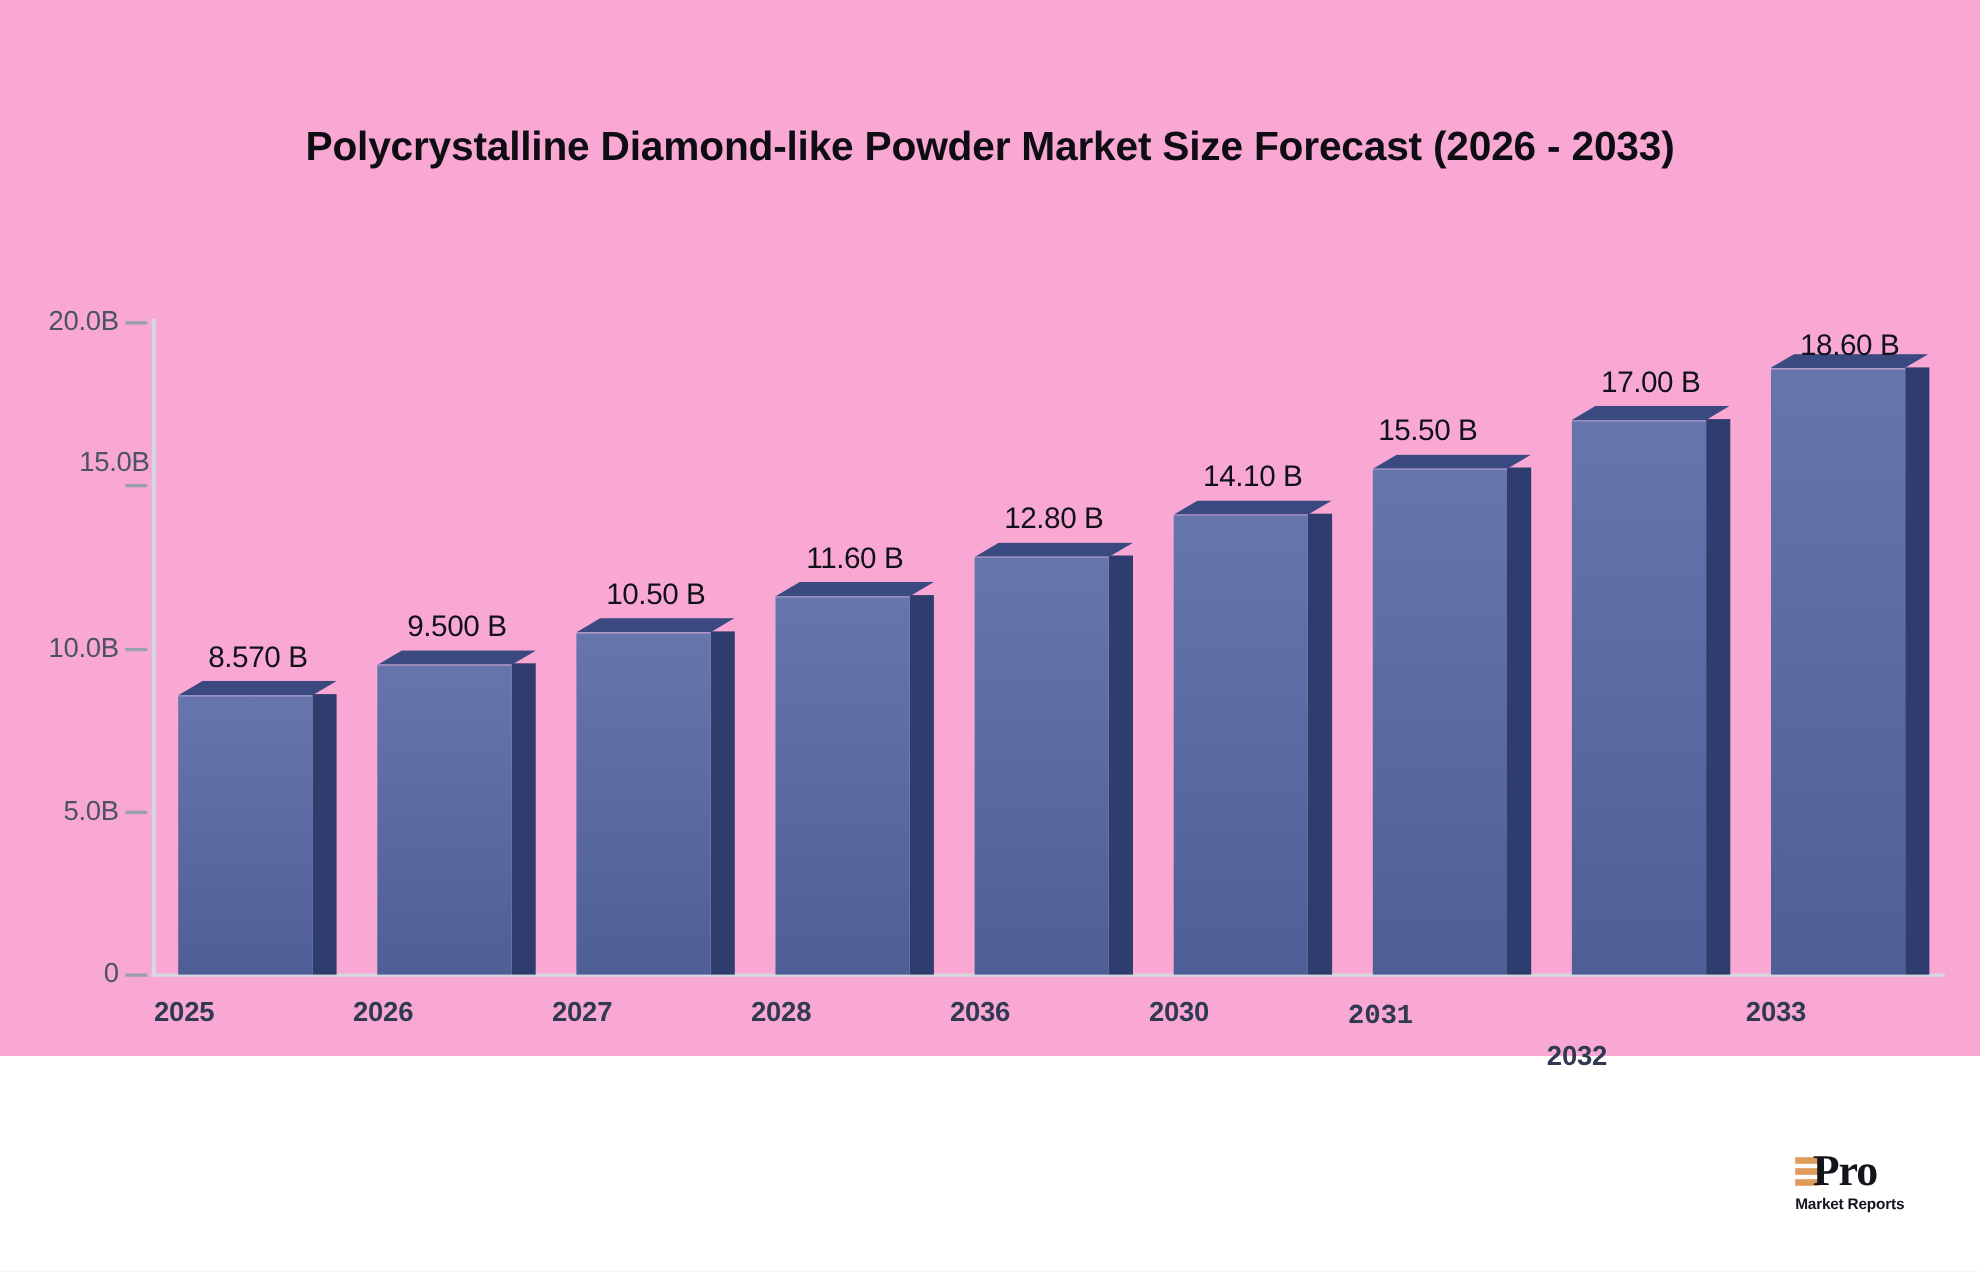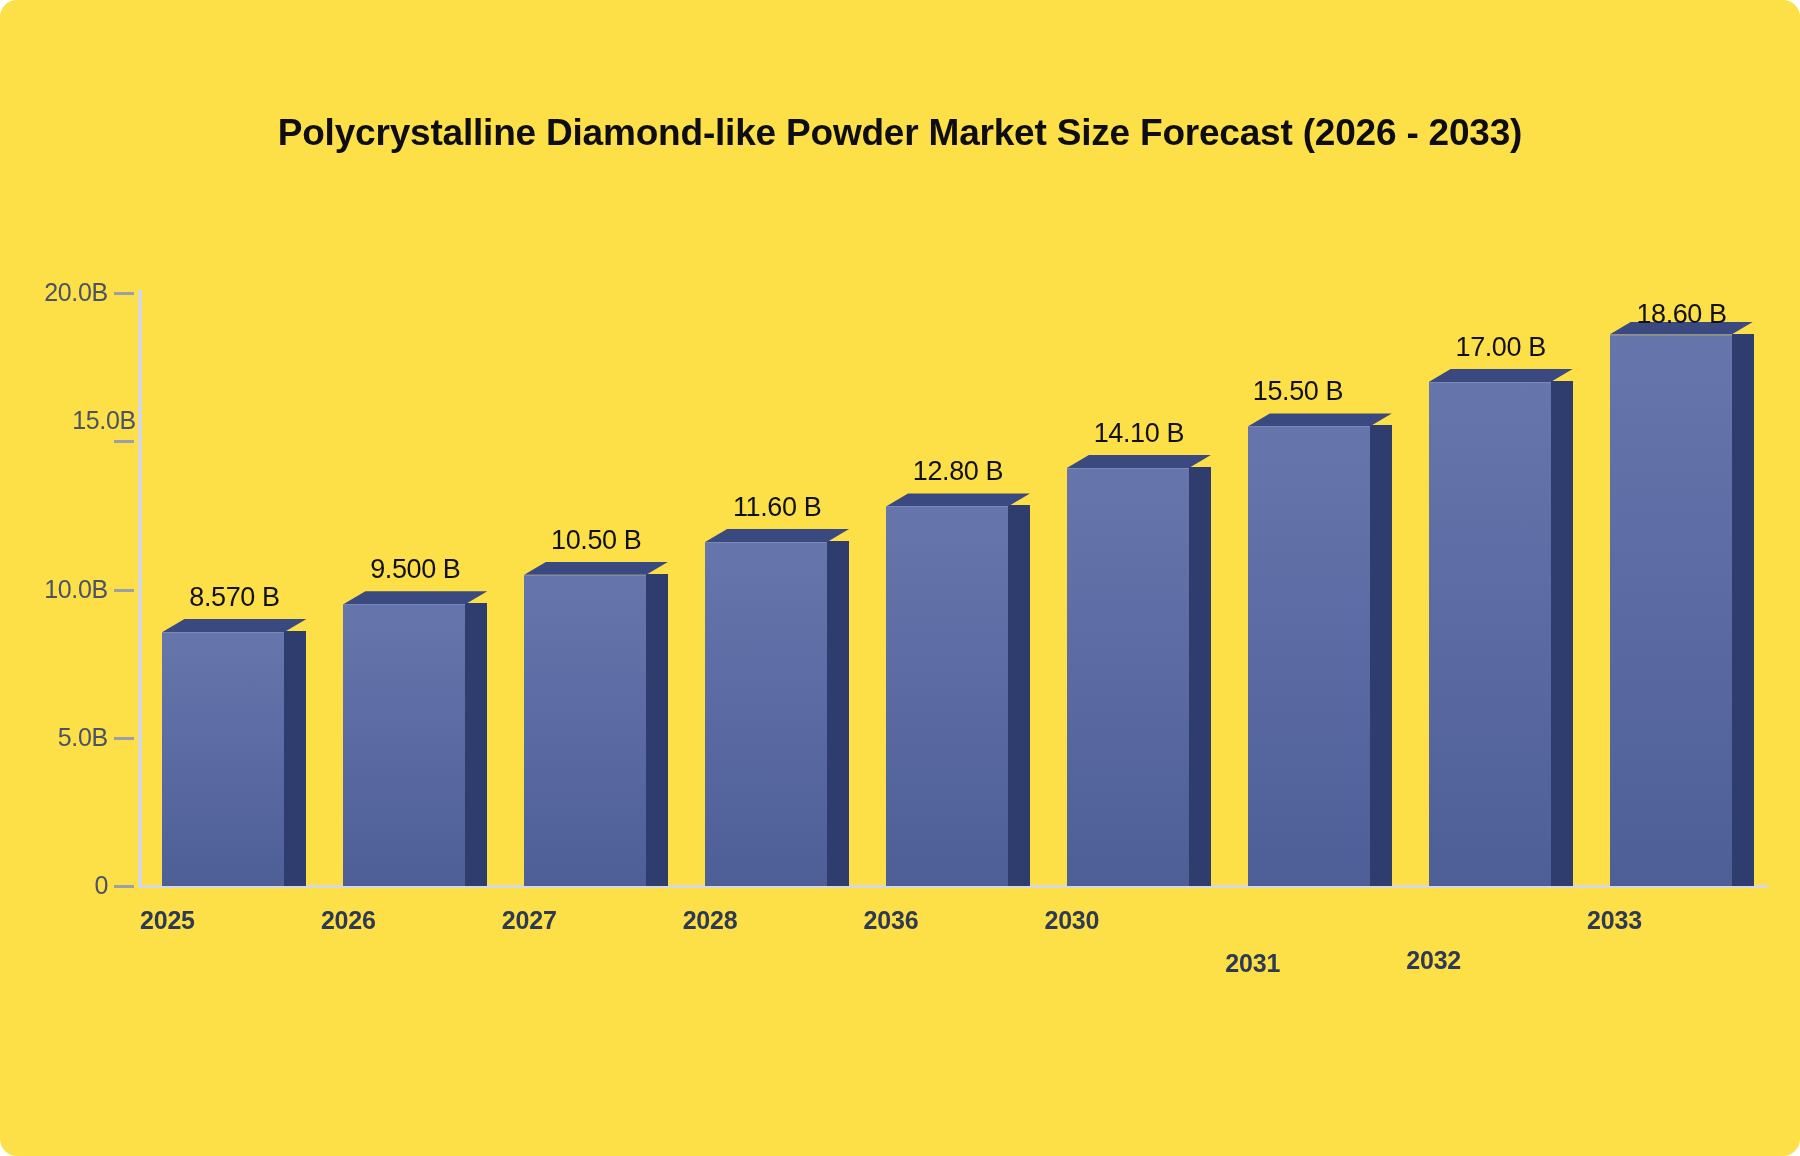--- a/index.html
+++ b/index.html
@@ -2,21 +2,21 @@
 <html><head>
 <meta charset="utf-8">
 <style>
   * { box-sizing: border-box; margin: 0; padding: 0; }
   html, body {
     width: 1800px; height: 1156px;
     background: #ffffff;
     font-family: "Liberation Sans", sans-serif;
     overflow: hidden;
   }
-  #canvas { position: relative; width: 1800px; height: 1156px; background: #fde047; border-radius: 17px; }
+  #canvas { position: relative; width: 1800px; height: 960px; background: #f9a8d4; }
 
   
   #title {
     position: absolute; left: 0; top: 112px; width: 1800px;
     text-align: center;
     font-size: 37px; font-weight: bold; letter-spacing: -0.2px;
     color: #0d0d13;
   }
   #subtitle {
     position: absolute; left: 0; top: 170px; width: 1800px;
@@ -131,21 +131,21 @@
         <div class="ytick" style="left: 114px; top: 292px;"></div>
         <div class="ygrid-zero" style="left: 138px; top: 885px; width: 1630px;"></div>
       </div>
     <div id="x-axis">
         <div class="xlabel" style="left: 140px; width: 180.889px; top: 906px;">2025</div>
         <div class="xlabel" style="left: 320.889px; width: 180.889px; top: 906px;">2026</div>
         <div class="xlabel" style="left: 501.778px; width: 180.889px; top: 906px;">2027</div>
         <div class="xlabel" style="left: 682.667px; width: 180.889px; top: 906px;">2028</div>
         <div class="xlabel" style="left: 863.556px; width: 180.889px; top: 906px;">2036</div>
         <div class="xlabel" style="left: 1044.44px; width: 180.889px; top: 906px;">2030</div>
-        <div class="xlabel" style="left: 1225.33px; width: 180.889px; top: 949px;">2031</div>
+        <div class="xlabel" style="left: 1225.33px; width: 180.889px; top: 909px; font-family: Liberation Mono, monospace;">2031</div>
         <div class="xlabel" style="left: 1406.22px; width: 180.889px; top: 906px; margin-top: 40px;">2032</div>
         <div class="xlabel" style="left: 1587.11px; width: 180.889px; top: 906px;">2033</div>
       </div>
     <div id="bars">
         <div class="bar-group" style="left: 162.444px; top: 618.899px; width: 144px; height: 267.101px;">
           <div class="bar-side" style="left: 122px; height: 255.1px;"></div>
           <div class="bar-top" style="left: 0px; top: 0px; width: 144px; clip-path: polygon(22px 0px, 100% 0px, 122px 100%, 0px 100%);"></div>
           <div class="bar-front" style="width: 122px; height: 254.1px;"></div>
         </div>
         <div class="bar-value" style="left: 142.444px; width: 184px; top: 581.899px;">8.570 B</div>
@@ -193,14 +193,23 @@
         <div class="bar-value" style="left: 1408.67px; width: 184px; top: 331.95px;">17.00 B</div>
         <div class="bar-group" style="left: 1609.56px; top: 321.51px; width: 144px; height: 564.49px;">
           <div class="bar-side" style="left: 122px; height: 552.49px;"></div>
           <div class="bar-top" style="left: 0px; top: 0px; width: 144px; clip-path: polygon(22px 0px, 100% 0px, 122px 100%, 0px 100%);"></div>
           <div class="bar-front" style="width: 122px; height: 551.49px;"></div>
         </div>
         <div class="bar-value" style="left: 1589.56px; width: 184px; top: 299px;">18.60 B</div>
       </div>
   </div>
 
+  <div id="logo">
+    <div id="logo-bars">
+      <i class="b1"></i>
+        <i class="b2"></i>
+        <i class="b3"></i>
+    </div>
+    <div id="logo-pro">Pro</div>
+    <div id="logo-sub">Market Reports</div>
+  </div>
 
 </div>
 
 </body></html>

